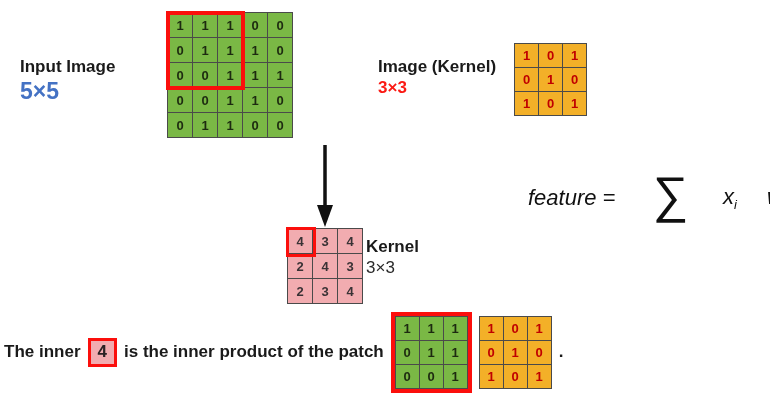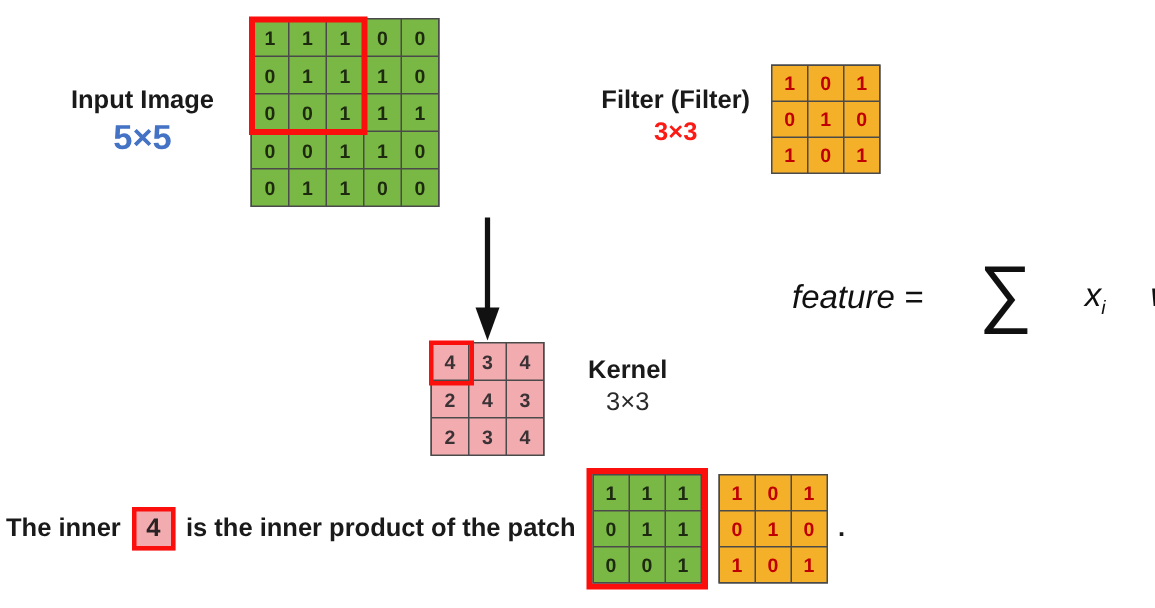--- a/index.html
+++ b/index.html
@@ -27,21 +27,21 @@
 
   .patch-frame { border:4px solid var(--highlight-red); width:max-content; }
 
   .highlight-box {
     position:absolute; box-sizing:border-box;
     border:4px solid var(--highlight-red); background:transparent;
   }
   .highlight-box.thin { border-width:3px; }
 
   
-  .label-block { text-align:center; line-height:1.25; }
+  .label-block { line-height:1.25; }
   .lbl-main { font-size:17px; font-weight:700; color:#1a1a1a; }
   .lbl-size-blue { font-size:23px; font-weight:700; color:var(--label-blue); }
   .lbl-size-red  { font-size:17px; font-weight:700; color:var(--label-red); }
   .lbl-size-plain{ font-size:17px; font-weight:400; color:#2a2a2a; }
 
   .conv-label { font-size:17px; font-weight:700; color:#1a1a1a; }
 
   
   .formula {
     display:flex; align-items:center;
@@ -98,21 +98,21 @@
       <div class="cell">0</div>
       <div class="cell">0</div>
       <div class="cell">1</div>
       <div class="cell">1</div>
       <div class="cell">0</div>
       <div class="cell">0</div>
     </div>
   <div class="highlight-box" style="left:166px; top:11px; width:79px; height:79px;"></div>
 
   <div class="abs label-block" style="left:378px; top:56px; width:145px;">
-    <div class="lbl-main">Filter (Filter)</div>
+    <div class="lbl-main">Image (Kernel)</div>
     <div class="lbl-size-red">3×3</div>
   </div>
 
   <div class="abs grid cols3a g-orange" style="left:514px; top:43px;">
       <div class="cell">1</div>
       <div class="cell">0</div>
       <div class="cell">1</div>
       <div class="cell">0</div>
       <div class="cell">1</div>
       <div class="cell">0</div>

